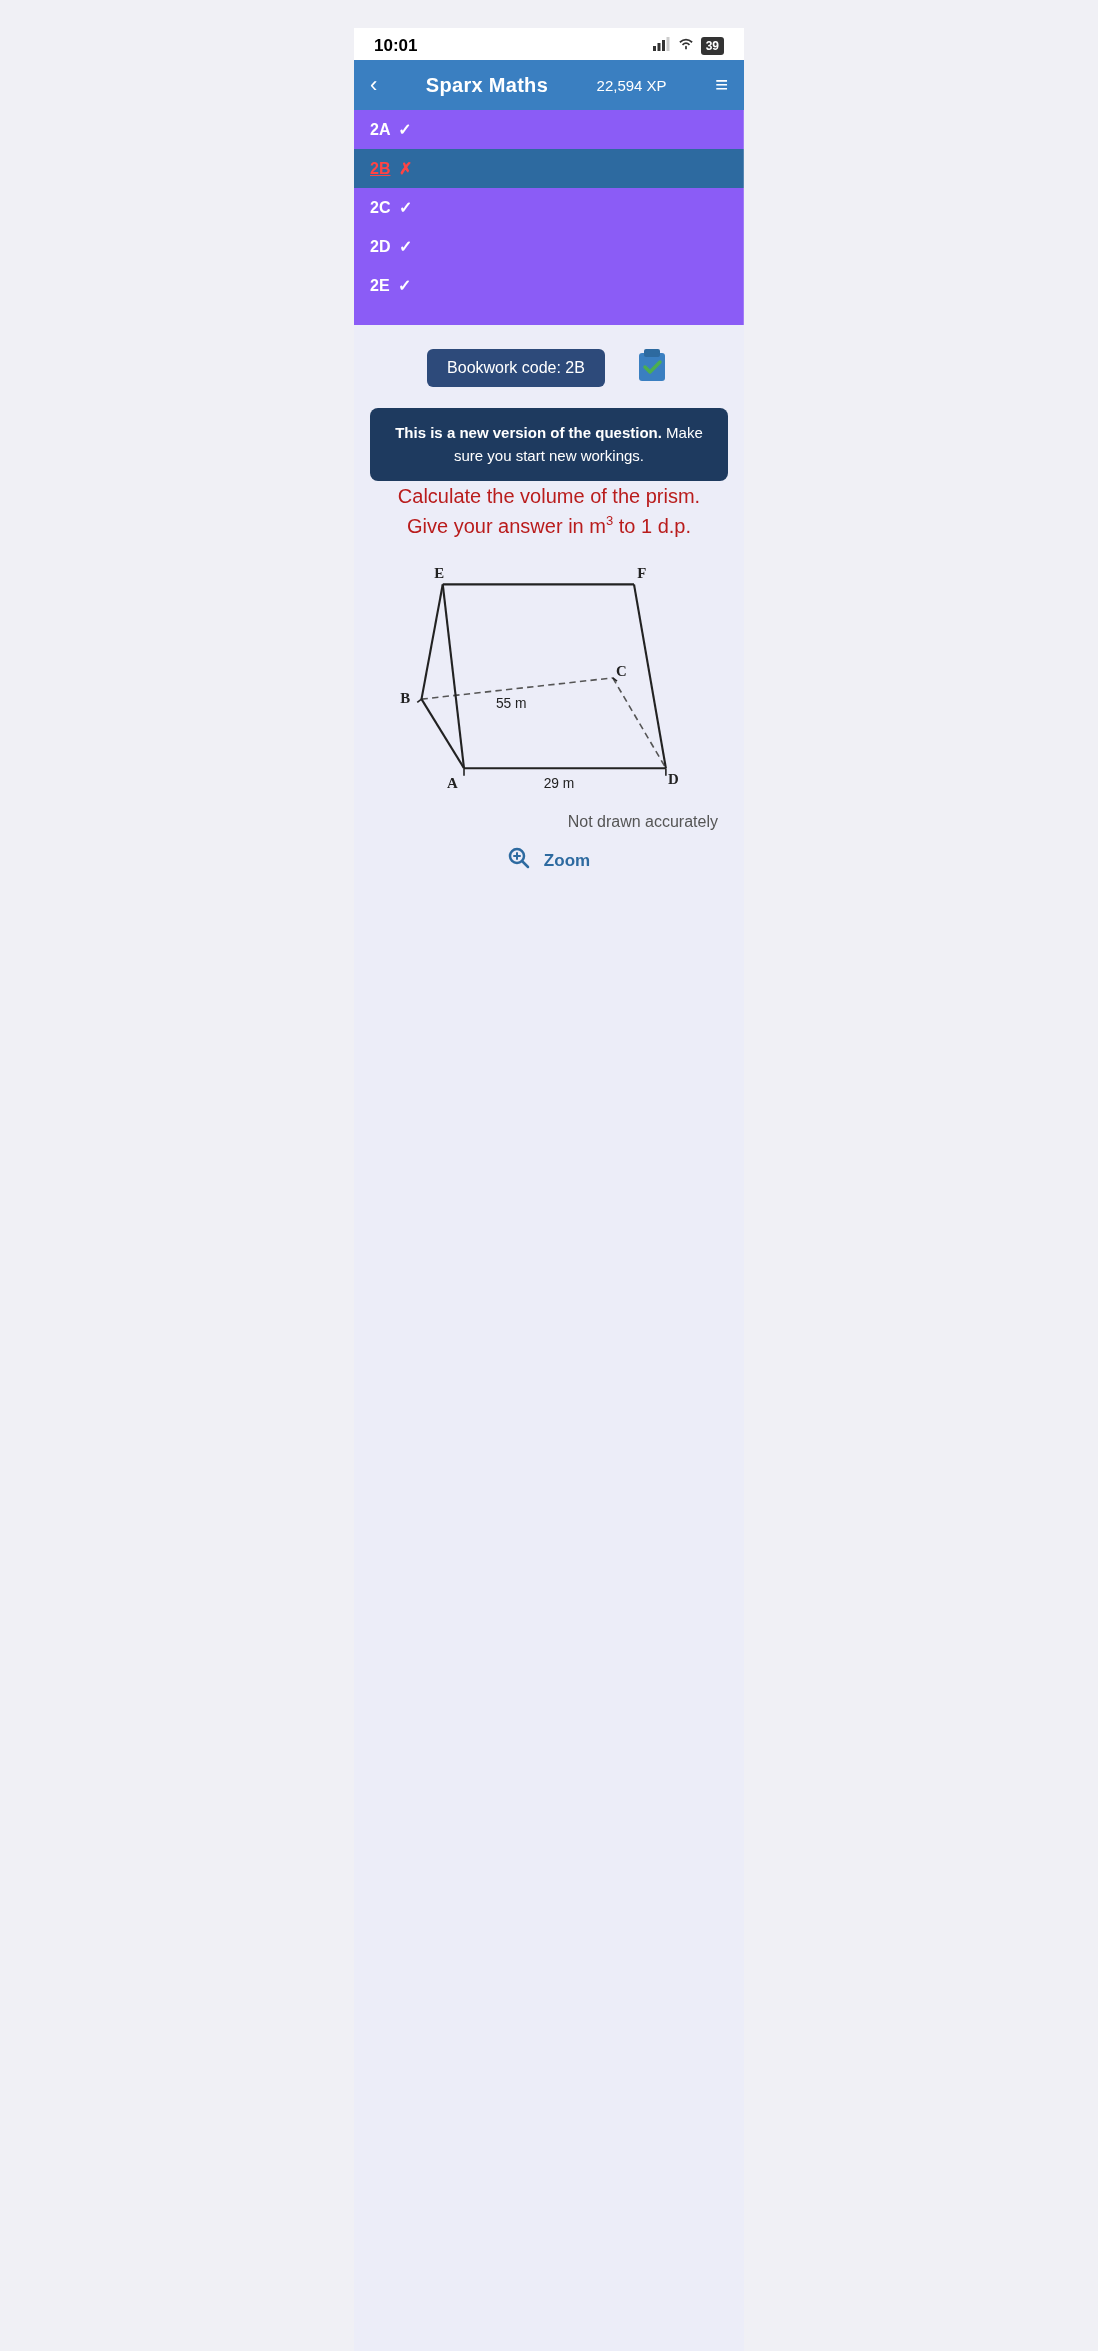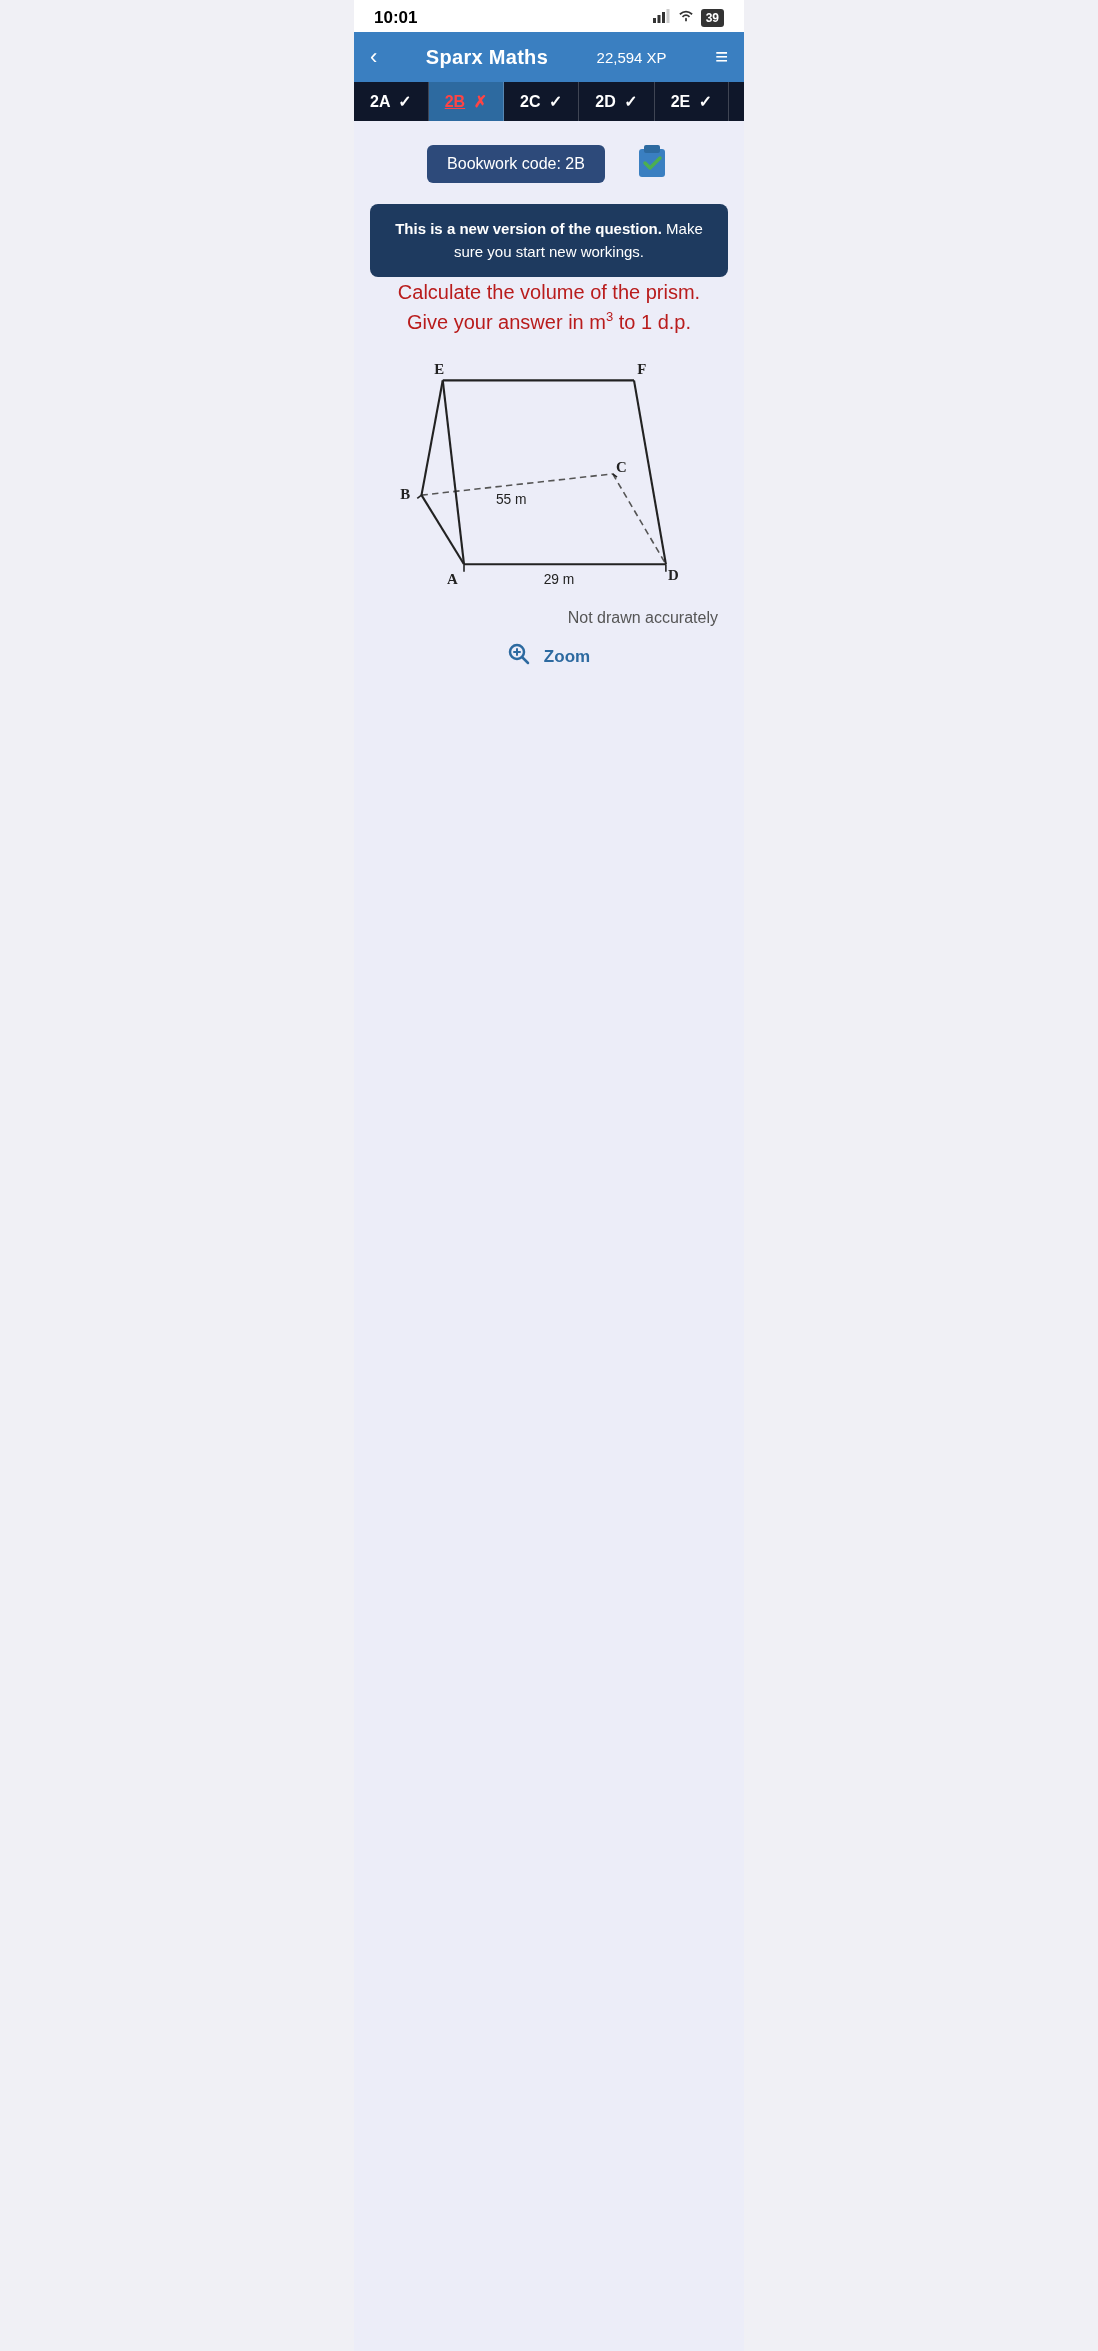--- a/index.html
+++ b/index.html
@@ -15,20 +15,21 @@
 
     
     .status-bar {
       background: white;
       display: flex;
       justify-content: space-between;
       align-items: center;
       padding: 8px 20px 4px;
       font-size: 17px;
       font-weight: 600;
+      margin-top: 28px;
     }
     .status-icons {
       display: flex;
       align-items: center;
       gap: 6px;
     }
     .battery-icon {
       background: #333;
       border-radius: 3px;
       padding: 2px 5px;
@@ -58,24 +59,25 @@
     }
     .header-back, .header-menu {
       color: white;
       font-size: 22px;
       cursor: pointer;
       font-weight: 300;
     }
 
     
     .tab-bar {
-      background: #0f172a;
+      background: #8b5cf6;
       display: flex;
       overflow-x: auto;
       scrollbar-width: none;
+      flex-direction: column;
     }
     .tab-bar::-webkit-scrollbar { display: none; }
     .tab-item {
       flex: 0 0 auto;
       padding: 10px 16px;
       font-size: 16px;
       font-weight: 600;
       color: white;
       cursor: pointer;
       white-space: nowrap;

